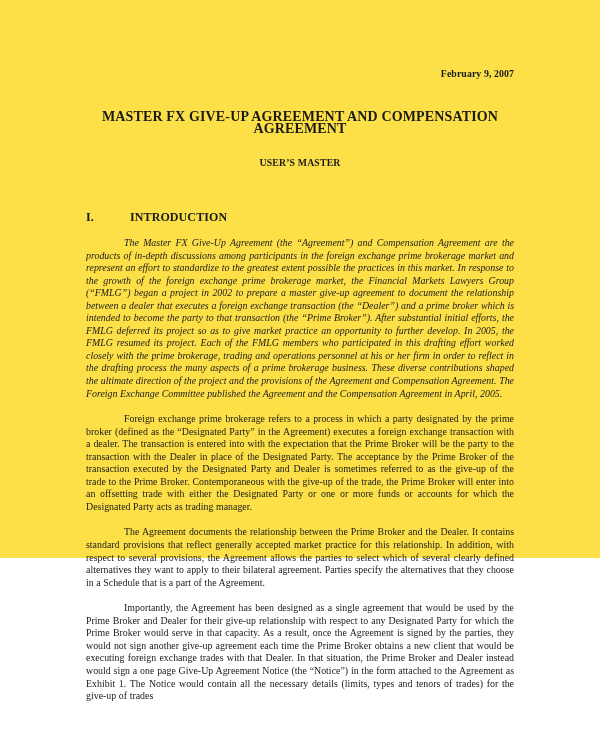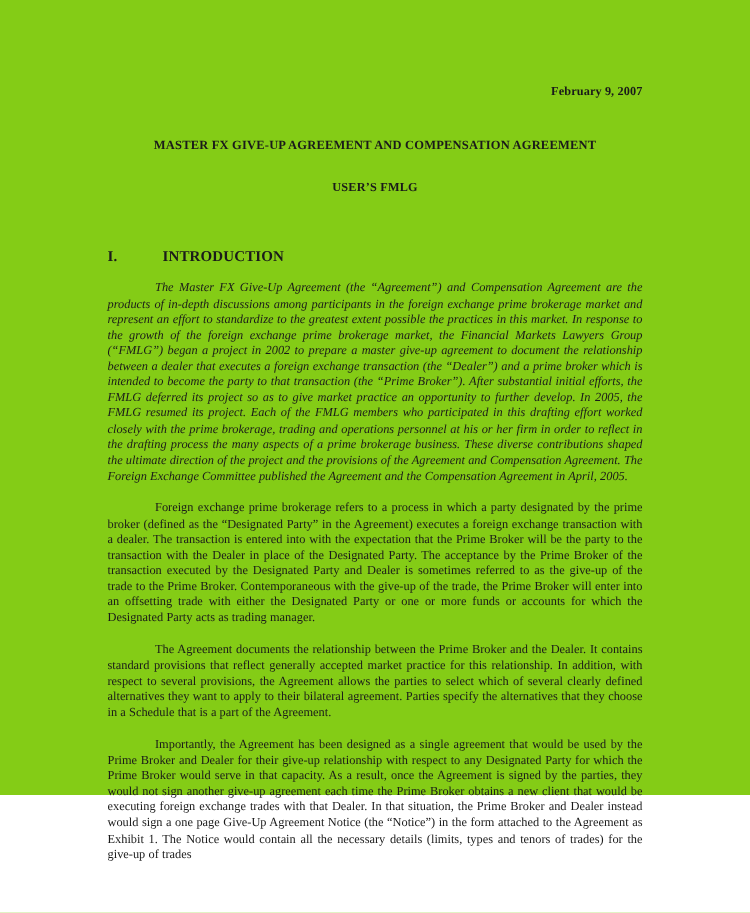--- a/index.html
+++ b/index.html
@@ -13,22 +13,22 @@
     height: 730px;
     overflow: hidden;
     font-family: "Liberation Serif", "DejaVu Serif", serif;
     color: #1a1a1a;
     -webkit-font-smoothing: antialiased;
   }
 
   .page {
     position: relative;
     width: 600px;
-    height: 636px;
-    background: #84cc16;
+    height: 558px;
+    background: #fde047;
     box-sizing: border-box;
   }
 
   .content {
     position: absolute;
     left: 86px;
     top: 0;
     width: 428px;
   }
 
@@ -37,21 +37,21 @@
     font-weight: bold;
     font-size: 9.8px;
     letter-spacing: 0.1px;
     margin-top: 68px;
     line-height: 12px;
   }
 
   .doc-title {
     text-align: center;
     font-weight: bold;
-    font-size: 10px;
+    font-size: 14px;
     letter-spacing: 0.15px;
     margin-top: 31px;
     line-height: 12px;
   }
 
   .doc-subtitle {
     text-align: center;
     font-weight: bold;
     font-size: 9.8px;
     letter-spacing: 0.15px;
@@ -94,21 +94,21 @@
 </head>
 <body>
 
 <div class="page">
   <div class="content">
 
     <div class="date-line">February 9, 2007</div>
 
     <div class="doc-title">MASTER FX GIVE-UP AGREEMENT AND COMPENSATION AGREEMENT</div>
 
-    <div class="doc-subtitle">USER’S FMLG</div>
+    <div class="doc-subtitle">USER’S MASTER</div>
 
     <div class="section-heading">
       <span class="sec-num">I.</span><span class="sec-title">INTRODUCTION</span>
     </div>
 
     <p class="body-par">The Master FX Give-Up Agreement (the “Agreement”) and Compensation Agreement are the products of in-depth discussions among participants in the foreign exchange prime brokerage market and represent an effort to standardize to the greatest extent possible the practices in this market. In response to the growth of the foreign exchange prime brokerage market, the Financial Markets Lawyers Group (“FMLG”) began a project in 2002 to prepare a master give-up agreement to document the relationship between a dealer that executes a foreign exchange transaction (the “Dealer”) and a prime broker which is intended to become the party to that transaction (the “Prime Broker”). After substantial initial efforts, the FMLG deferred its project so as to give market practice an opportunity to further develop.  In 2005, the FMLG resumed its project.  Each of the FMLG members who participated in this drafting effort worked closely with the prime brokerage, trading and operations personnel at his or her firm in order to reflect in the drafting process the many aspects of a prime brokerage business.  These diverse contributions shaped the ultimate direction of the project and the provisions of the Agreement and Compensation Agreement.  The Foreign Exchange Committee published the Agreement and the Compensation Agreement in April, 2005.</p>
 
     <p class="body-par">Foreign exchange prime brokerage refers to a process in which a party designated by the prime broker (defined as the “Designated Party” in the Agreement) executes a foreign exchange transaction with a dealer.  The transaction is entered into with the expectation that the Prime Broker will be the party to the transaction with the Dealer in place of the Designated Party.   The acceptance by the Prime Broker of the transaction executed by the Designated Party and Dealer is sometimes referred to as the give-up of the trade to the Prime Broker.  Contemporaneous with the give-up of the trade, the Prime Broker will enter into an offsetting trade with either the Designated Party or one or more funds or accounts for which the Designated Party acts as trading manager.</p>
 
     <p class="body-par">The Agreement documents the relationship between the Prime Broker and the Dealer.  It contains standard provisions that reflect generally accepted market practice for this relationship.  In addition, with respect to several provisions, the Agreement allows the parties to select which of several clearly defined alternatives they want to apply to their bilateral agreement.  Parties specify the alternatives that they choose in a Schedule that is a part of the Agreement.</p>

